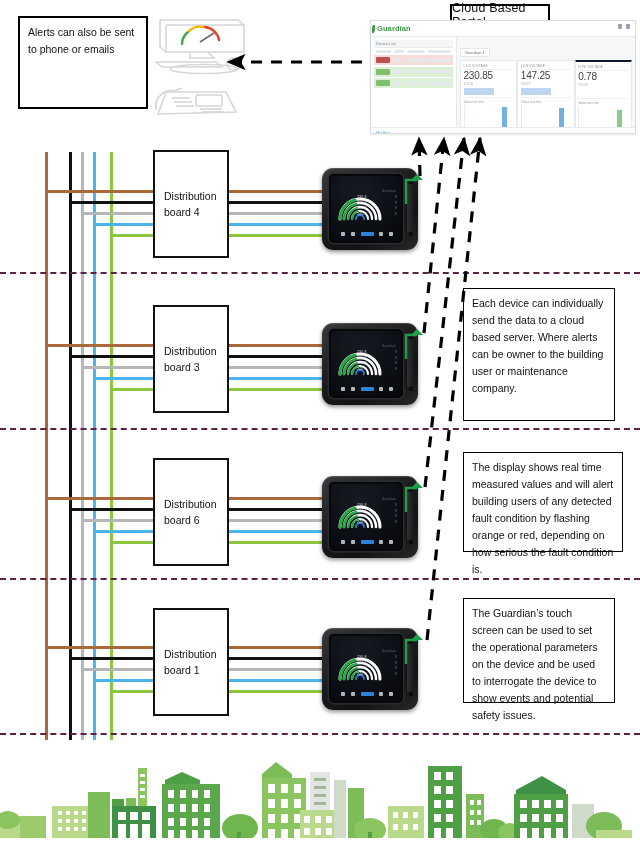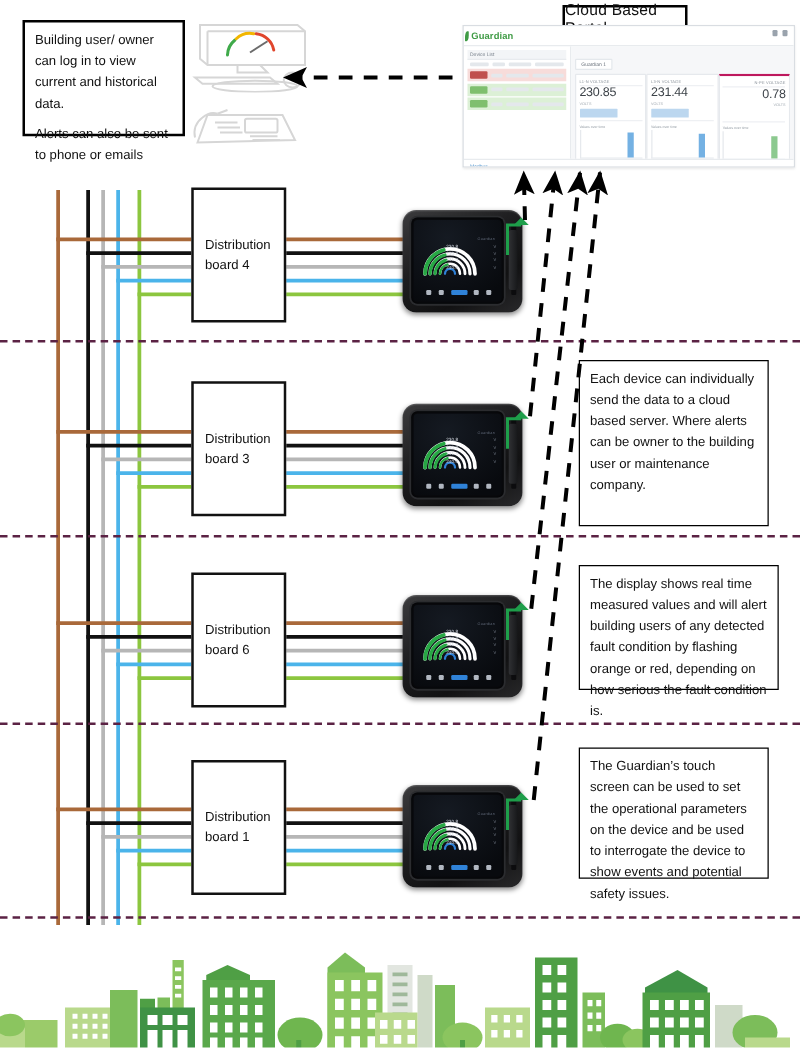--- a/index.html
+++ b/index.html
@@ -81,21 +81,21 @@
   .p-col{height:3px;background:#e4e8ec;border-radius:1px;}
   .p-row{display:flex;align-items:center;gap:3px;height:10px;padding:0 2px;margin-bottom:1.5px;}
   .p-chip{width:15px;height:6px;border-radius:1px;font-size:3px;color:#fff;
           display:flex;align-items:center;justify-content:center;}
   .p-cell{height:3px;background:#e4e8ec;border-radius:1px;}
   .p-main{flex:1;background:#f6f7f9;padding:3px;box-sizing:border-box;position:relative;}
   .p-tab{height:7px;font-size:4px;color:#6d757e;background:#fff;border:1px solid #e4e8ec;
          display:inline-block;padding:0 4px;line-height:7px;border-radius:1px;margin-bottom:3px;}
   .p-cards{display:flex;gap:0;}
   .p-card{flex:1;background:#fff;border:1px solid #e6e9ed;border-radius:1px;padding:2.5px;box-sizing:border-box;}
-  .p-card.acc{border-top:2px solid #be185d;text-align:right;}
+  .p-card.acc{border-top:2px solid #0f172a;}
   .p-clabel{font-size:3.2px;color:#8b939c;letter-spacing:.15px;margin-bottom:1px;
             border-bottom:1px solid #eef0f3;padding-bottom:1px;}
   .p-cval{font-size:10px;color:#3d4349;letter-spacing:-.2px;line-height:1.05;}
   .p-cunit{font-size:3px;color:#a3abb3;margin-top:.5px;}
   .p-cbar{margin-top:2px;height:7px;width:60%;background:#bcd7ef;border-radius:.5px;}
   .p-cbar.g{background:#c6e3c9;}
   .p-mini{margin-top:2.5px;border-top:1px solid #eef0f3;padding-top:1.5px;}
   .p-minihead{font-size:2.8px;color:#98a0a8;display:flex;justify-content:space-between;}
   .p-chart{position:relative;height:22px;margin-top:1.5px;border-left:.5px solid #e6e9ed;border-bottom:.5px solid #e6e9ed;}
   .p-spike{position:absolute;bottom:0;right:14%;width:5px;background:#74b1e3;}
@@ -108,21 +108,20 @@
 
   
   .skyline{position:absolute;left:0;bottom:0;width:640px;height:100px;}
 </style>
 </head>
 <body>
 
 <div class="stage">
 
   <div class="callout" style="left:18px;top:16px;width:130px;height:93px;">
-    <p>Building user/ owner can log in to view  current and historical data.</p>
     <p>Alerts can also be sent to phone or emails</p>
   </div>
 
   <svg class="lineart" style="left:152px;top:16px;" width="105" height="58" viewBox="0 0 105 58">
     <g fill="none" stroke="#d6d6d6" stroke-width="1.6">
       <path d="M8 4 L86 4 L92 9 L92 36 L14 36 L8 31 Z"></path>
       <path d="M14 9 L92 9"></path>
         <path d="M14 9 L14 36"></path>
       <path d="M38 36 L38 42 L62 42 L56 36"></path>
       <path d="M4 46 L64 46 L70 51 L10 51 Z"></path>
@@ -206,21 +205,21 @@
               </div>
               <div class="p-chart">
                 <div class="p-spike" style="height:20px;"></div>
               </div>
             </div>
           </div>
 
 
           <div class="p-card">
             <div class="p-clabel">L3-N VOLTAGE</div>
-            <div class="p-cval">231.44</div>
+            <div class="p-cval">147.25</div>
             <div class="p-cunit">VOLTS</div>
             <div class="p-cbar"></div>
             <div class="p-mini">
               <div class="p-minihead">
                 <span>Values over time</span>
               </div>
               <div class="p-chart">
                 <div class="p-spike" style="height:19px;"></div>
               </div>
             </div>

